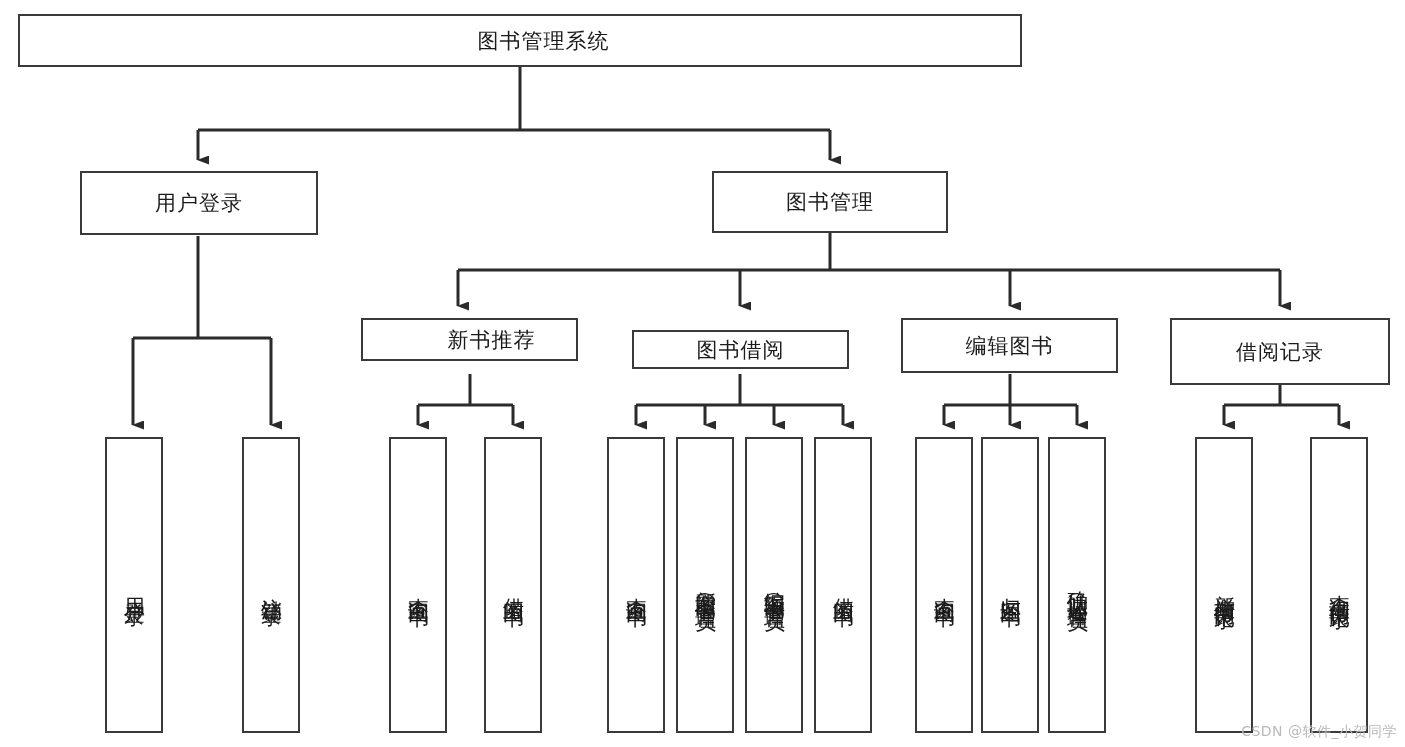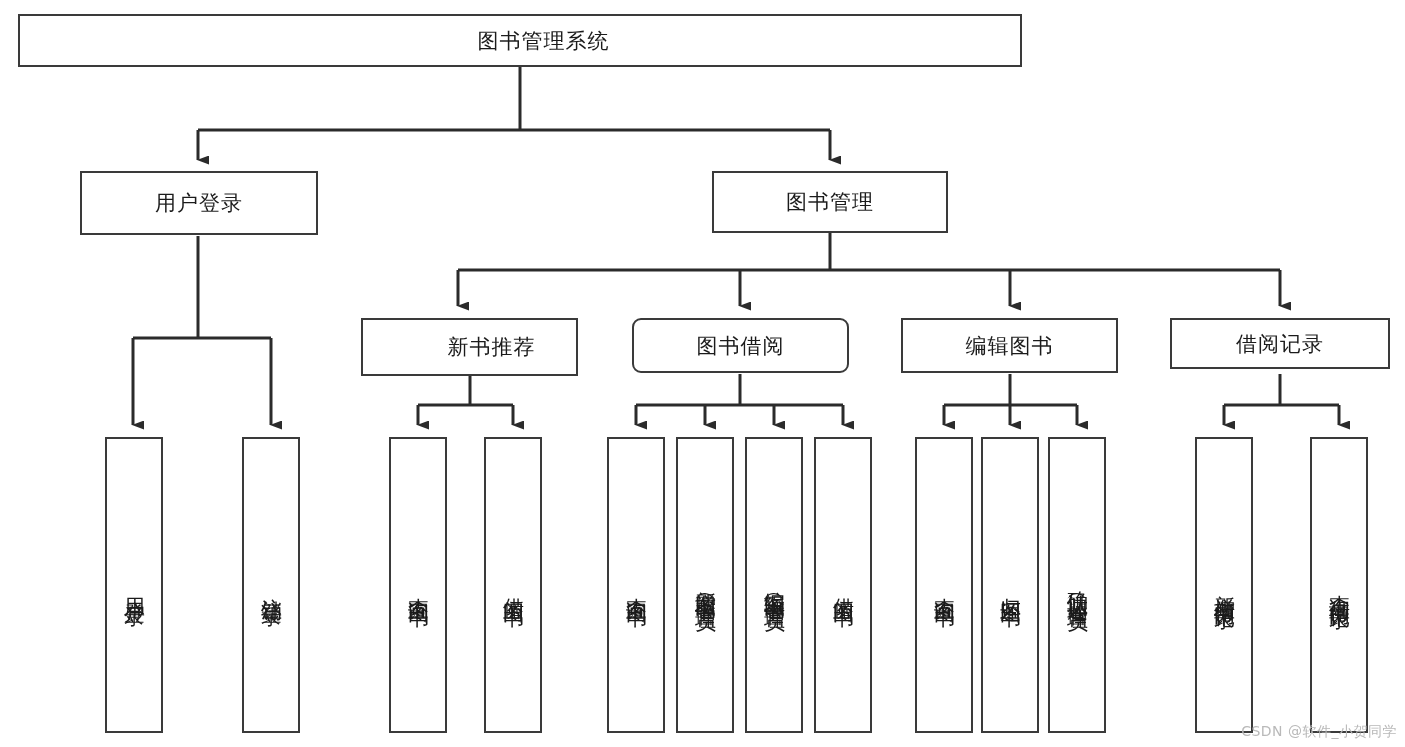--- a/index.html
+++ b/index.html
@@ -127,33 +127,33 @@
   </div>
 
   <div class="node horizontal" style="left:80px; top:171px; width:238px; height:64px;">
     <span class="node-label">用户登录</span>
   </div>
 
   <div class="node horizontal" style="left:712px; top:171px; width:236px; height:62px;">
     <span class="node-label">图书管理</span>
   </div>
 
-  <div class="node horizontal" style="left:361px; top:318px; width:217px; height:58px;padding-left:44px;">
+  <div class="node horizontal" style="left:361px; top:318px; width:217px; height:43px;padding-left:44px;">
     <span class="node-label">新书推荐</span>
   </div>
 
-  <div class="node horizontal" style="left:632px; top:318px; width:217px; height:55px;border-radius:9px;">
+  <div class="node horizontal" style="left:632px; top:330px; width:217px; height:39px;">
     <span class="node-label">图书借阅</span>
   </div>
 
   <div class="node horizontal" style="left:901px; top:318px; width:217px; height:55px;">
     <span class="node-label">编辑图书</span>
   </div>
 
-  <div class="node horizontal" style="left:1170px; top:318px; width:220px; height:51px;">
+  <div class="node horizontal" style="left:1170px; top:318px; width:220px; height:67px;">
     <span class="node-label">借阅记录</span>
   </div>
 
   <div class="node vertical" style="left:105px; top:437px; width:58px; height:296px;">
     <span class="node-label">用户登录</span>
   </div>
 
   <div class="node vertical" style="left:242px; top:437px; width:58px; height:296px;">
     <span class="node-label">注销登录</span>
   </div>

